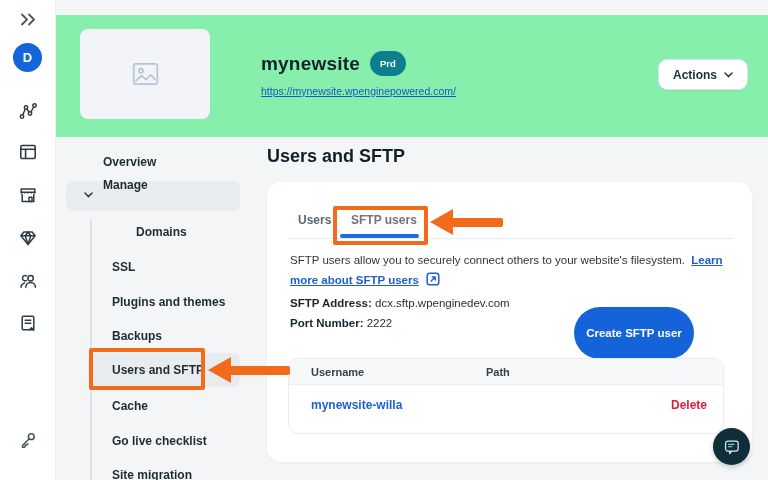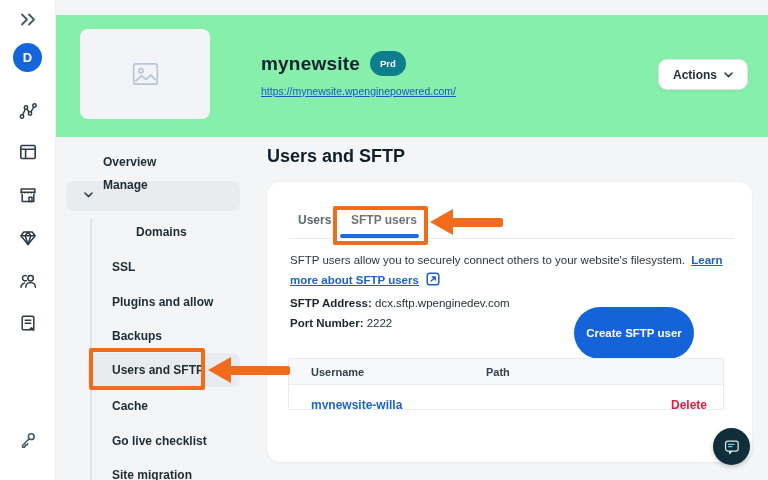--- a/index.html
+++ b/index.html
@@ -54,22 +54,22 @@
   .desc { position:absolute; left:290px; top:250px; width:447px;
     font-size:11.5px; line-height:20px; color:#29383f; }
   .desc a { color:#1e5fcc; font-weight:bold; text-decoration:underline; cursor:pointer; }
   .ext-ico { display:inline-block; vertical-align:-2px; margin-left:4px; }
   .kv { position:absolute; left:290px; font-size:11.5px; color:#24333c; }
   .kv b { font-weight:bold; color:#17262e; }
   .primary-btn { position:absolute; left:574px; top:307px; width:120px; height:52px;
     background:#1563d9; border:none; border-radius:999px; color:#fff;
     font-family:inherit; font-size:11.5px; font-weight:bold; cursor:pointer; }
 
-  .table { position:absolute; left:288px; top:358px; width:436px; height:52px;
-    background:#fff; border:1px solid #e9ecee; border-radius:2px; overflow:hidden; }
+  .table { position:absolute; left:288px; top:358px; width:436px; height:76px;
+    background:#fff; border:1px solid #e9ecee; border-radius:10px; overflow:hidden; }
   .thead { height:26px; background:#f7f8f9; border-bottom:1px solid #eceef0;
     display:flex; align-items:center; font-size:11px; font-weight:600; color:#33424b; }
   .th-username { padding-left:22px; width:197px; }
   .trow { height:40px; display:flex; align-items:center; position:relative; }
   .cell-user { padding-left:22px; font-size:12px; font-weight:bold; color:#1c62d6; cursor:pointer; }
   .cell-delete { position:absolute; right:16px; font-size:12px; font-weight:bold; color:#dc1f3e; cursor:pointer; }
 
   .fab { position:absolute; left:713px; top:428px; width:37px; height:37px; border-radius:50%;
     background:#0f2e39; display:flex; align-items:center; justify-content:center;
     cursor:pointer; z-index:6; box-shadow:0 2px 5px rgba(0,0,0,.2); }
@@ -170,21 +170,21 @@
 <div class="nav-pill" style="left:66px; top:181px; width:174px; height:30px;"></div>
 <div class="manage-chevron" style="z-index:2;">
   <svg width="9" height="6" viewBox="0 0 9 6" fill="none" stroke="#31414a" stroke-width="1.6" stroke-linecap="round">
       <path d="M1 1l3.5 3.5L8 1"></path>
     </svg>
 </div>
 <div class="nav-text" style="left:103px; top:178px; z-index:2;">Manage</div>
 
 <div class="nav-text" style="left:112px; top:225px;padding-left:24px;">Domains</div>
 <div class="nav-text" style="left:112px; top:260px;">SSL</div>
-<div class="nav-text" style="left:112px; top:295px;">Plugins and allow</div>
+<div class="nav-text" style="left:112px; top:295px;">Plugins and themes</div>
 <div class="nav-text" style="left:112px; top:329px;">Backups</div>
 <div class="nav-pill" style="left:88px; top:353px; width:152px; height:34px;"></div>
 <div class="nav-text" style="left:112px; top:363px; z-index:2;">Users and SFTP</div>
 <div class="nav-text" style="left:112px; top:399px;">Cache</div>
 <div class="nav-text" style="left:112px; top:434px;">Go live checklist</div>
 <div class="nav-text" style="left:112px; top:468px;">Site migration</div>
 
 <div class="page-title">Users and SFTP</div>
 <div class="card"></div>
 

